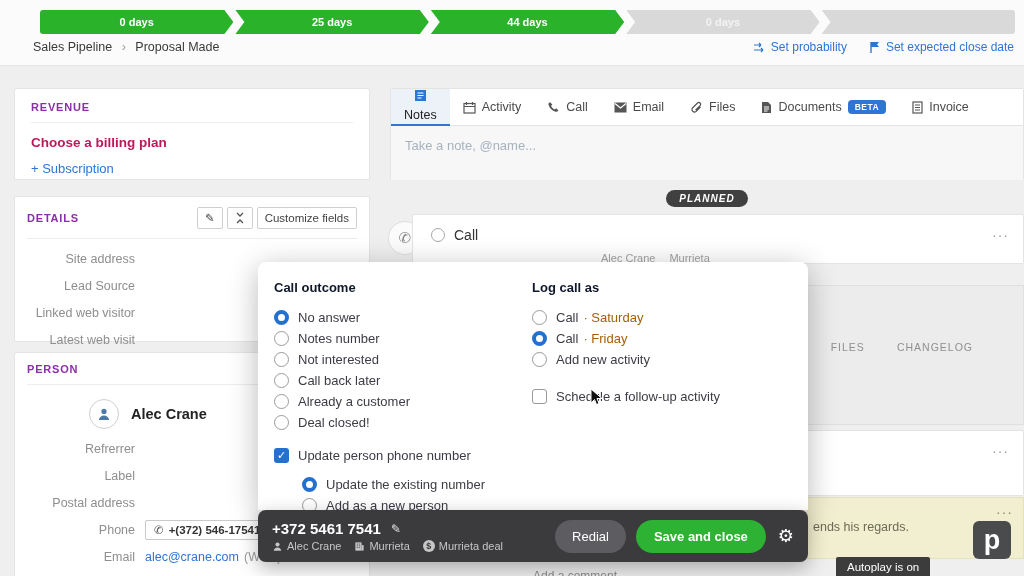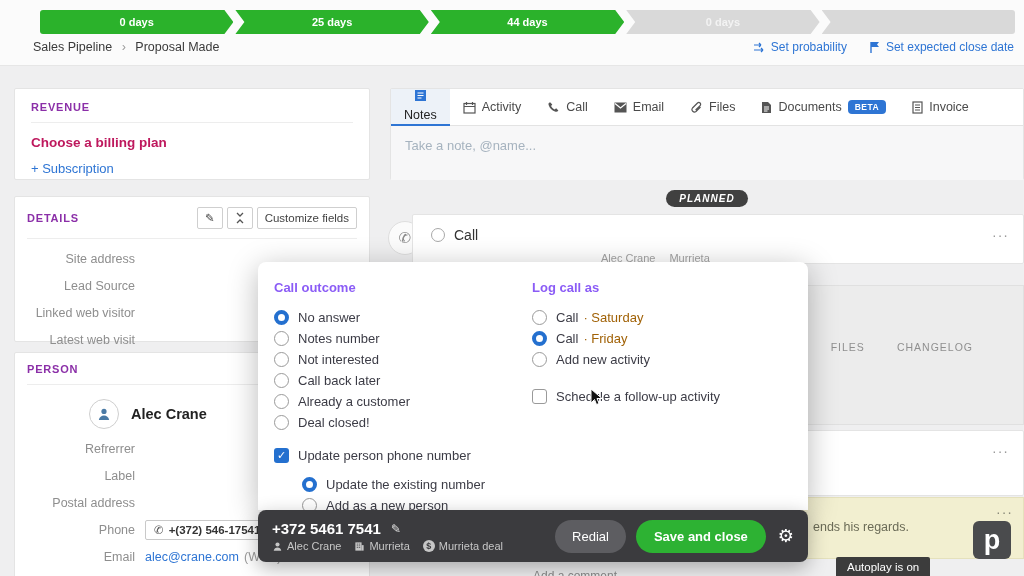--- a/index.html
+++ b/index.html
@@ -89,21 +89,21 @@
   .note-snippet { position:absolute; left:400px; top:22px; font-size:12.5px; color:#6b6b57; }
   #yellow-note .dots { position:absolute; right:10px; top:6px; color:#8a8a7a; }
 
   #add-comment { position:absolute; left:533px; top:569px; font-size:12px; color:#8a8a8a; }
 
   
   #dialog { position:absolute; left:258px; top:262px; width:550px; height:248px; background:#fff;
             border-radius:8px 8px 0 0; box-shadow:0 6px 30px rgba(0,0,0,.28); padding:18px 16px; display:flex; }
   .dlg-col-left { width:258px; flex:none; }
   .dlg-col-right { flex:1; }
-  .dlg-title { font-size:13px; font-weight:bold; color:#8b5cf6; margin-bottom:12px; }
+  .dlg-title { font-size:13px; font-weight:bold; color:#0f172a; margin-bottom:12px; }
   .opt-row { display:flex; align-items:center; gap:9px; height:21px; font-size:13px; color:#3c3c46; cursor:pointer; }
   .opt-row .sub { color:#a16207; }
   .radio { width:15px; height:15px; border-radius:50%; border:1.5px solid #9a9a9a; background:#fff; flex:none; }
   .radio.on { border:4.5px solid #2470cf; }
   .check { width:15px; height:15px; border-radius:3px; border:1.5px solid #9a9a9a; background:#fff; flex:none;
            display:flex; align-items:center; justify-content:center; }
   .check.on { border:none; background:#2470cf; color:#fff; font-size:11px; }
   .gap8 { height:8px; } .gap12 { height:12px; } .gap16 { height:16px; }
   .indent { margin-left:28px; }
 

